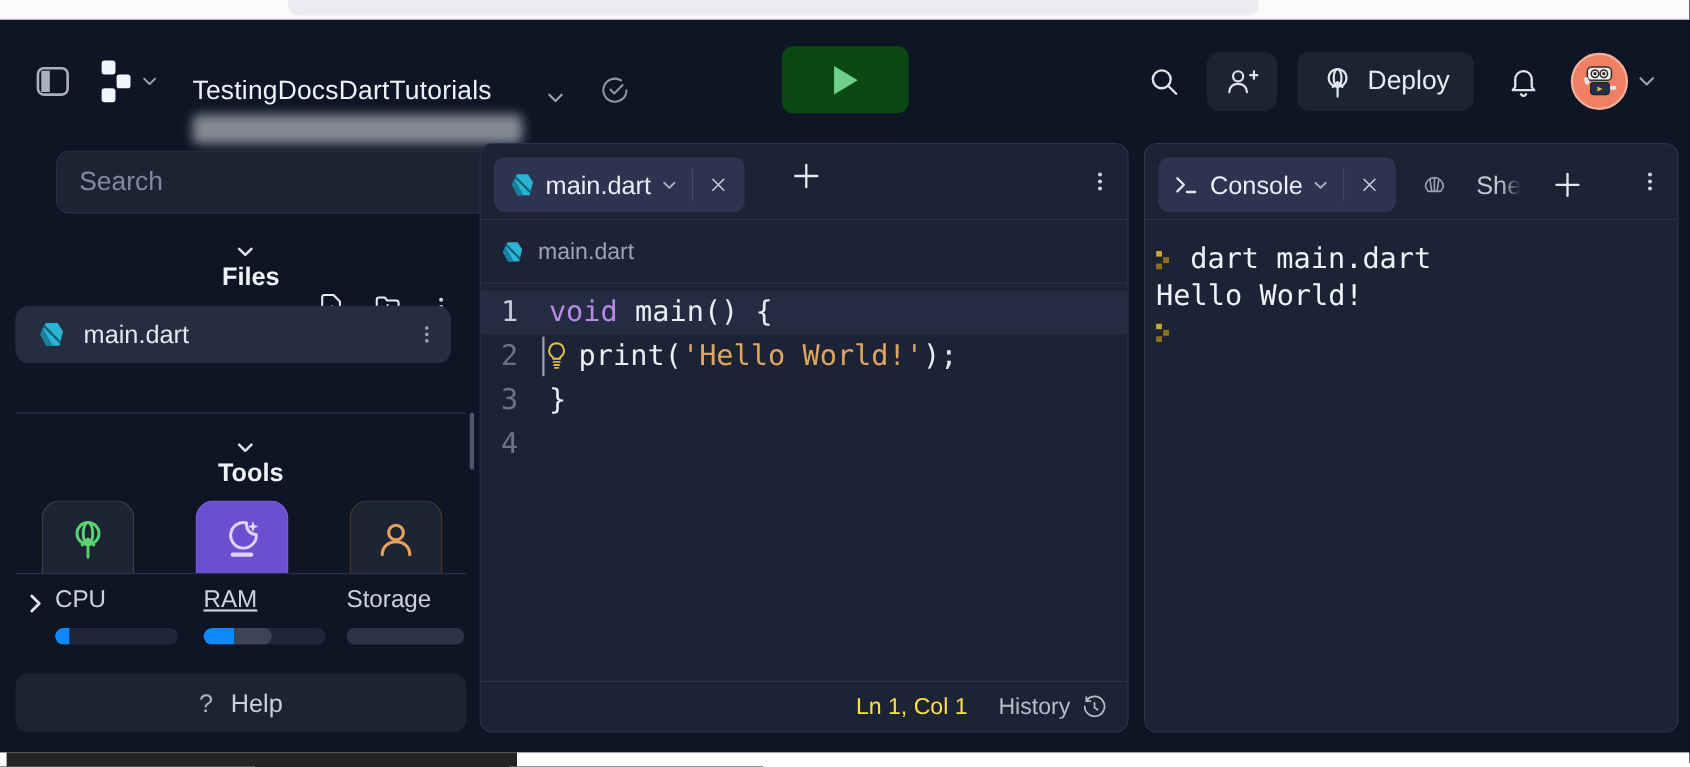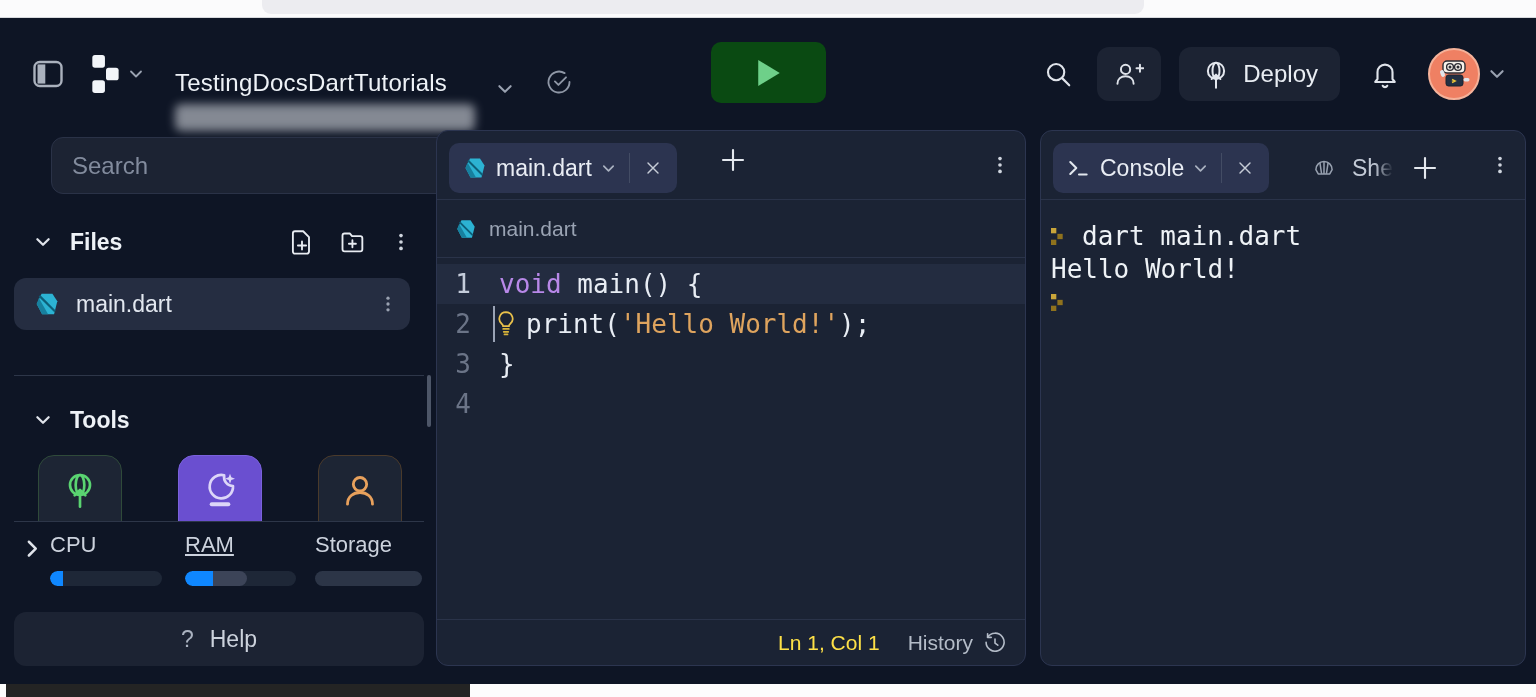--- a/index.html
+++ b/index.html
@@ -43,21 +43,21 @@
     border:1px solid #2c3550; border-radius:12px; }
   .divider-h { position:absolute; left:0; right:0; height:1px; background:#2c3550; }
 
   
   .sidebar { position:absolute; left:14px; top:130px; width:410px; height:536px; }
   .search-box { position:absolute; top:7px; left:0; width:410px; height:57px;
     background:#1c2333; border:1px solid #2a3247; border-radius:12px;
     color:#e6ebf2; font-size:24px; padding:0 20px; outline:none;
     font-family:"Liberation Sans", sans-serif;margin-left:37px; }
   .search-box::placeholder { color:#828b9d; }
-  .section-row { position:absolute; left:12px; right:0; height:44px; display:flex; align-items:center; }
+  .section-row { position:absolute; left:0; right:0; height:44px; display:flex; align-items:center;flex-direction:column; }
   .files-row { top:90px; }
   .tools-row { top:268px; }
   .section-chevron { margin-left:8px; color:#dfe3ea; display:flex; cursor:pointer; }
   .section-label { margin-left:18px; color:#eef2f7; font-size:23px; font-weight:bold; }
   .files-actions { margin-left:auto; display:flex; align-items:center; gap:22px; margin-right:12px; }
   .file-item { position:absolute; top:148px; left:0; width:396px; height:52px;
     background:#252d41; border-radius:12px; display:flex; align-items:center; cursor:pointer; }
   .file-item .file-label { margin-left:16px; color:#e2e7ef; font-size:23px; }
   .file-item .dart-wrap { margin-left:20px; display:flex; }
   .file-kebab { margin-left:auto; margin-right:12px; }
@@ -113,22 +113,22 @@
   .cursor-bar { position:absolute; left:56px; top:2px; width:2px; height:36px; background:#9aa3b5; }
   .statusbar { position:absolute; bottom:0; left:0; right:0; height:46px; border-top:1px solid #2a3349;
     display:flex; align-items:center; justify-content:flex-end; padding-right:18px; }
   .status-pos { color:#fde047; font-size:21px; }
   .history-btn { background:none; border:none; display:flex; align-items:center; gap:10px;
     margin-left:28px; cursor:pointer; }
   .history-label { color:#b4bcc8; font-size:21px; }
 
   
   .console { left:1040px; width:486px; }
-  .shell-tab { position:absolute; left:270px; top:14px; height:46px; display:flex; align-items:center;
-    gap:15px; cursor:pointer; }
+  .shell-tab { position:absolute; left:250px; top:14px; height:46px; display:flex; align-items:center;
+    gap:25px; cursor:pointer; }
   .shell-label { color:#c3cad6; font-size:23px; -webkit-mask-image:linear-gradient(90deg,#000 55%,transparent);
     mask-image:linear-gradient(90deg,#000 55%,transparent); }
   .console-out { position:absolute; top:69px; left:0; right:0; bottom:0; padding:20px 10px;
     font-family:"DejaVu Sans Mono", monospace; font-size:26px; line-height:33px; color:#eef2f6; }
   .con-row { display:flex; align-items:center; gap:14px; min-height:33px; }
   .con-text { white-space:pre; }
 
   
   .bottom-strip { position:absolute; left:0; bottom:0; width:1536px; height:13px; background:#fdfdfd; }
   .bottom-darkbar { position:absolute; left:6px; bottom:0; width:464px; height:13px; background:#242424; }

